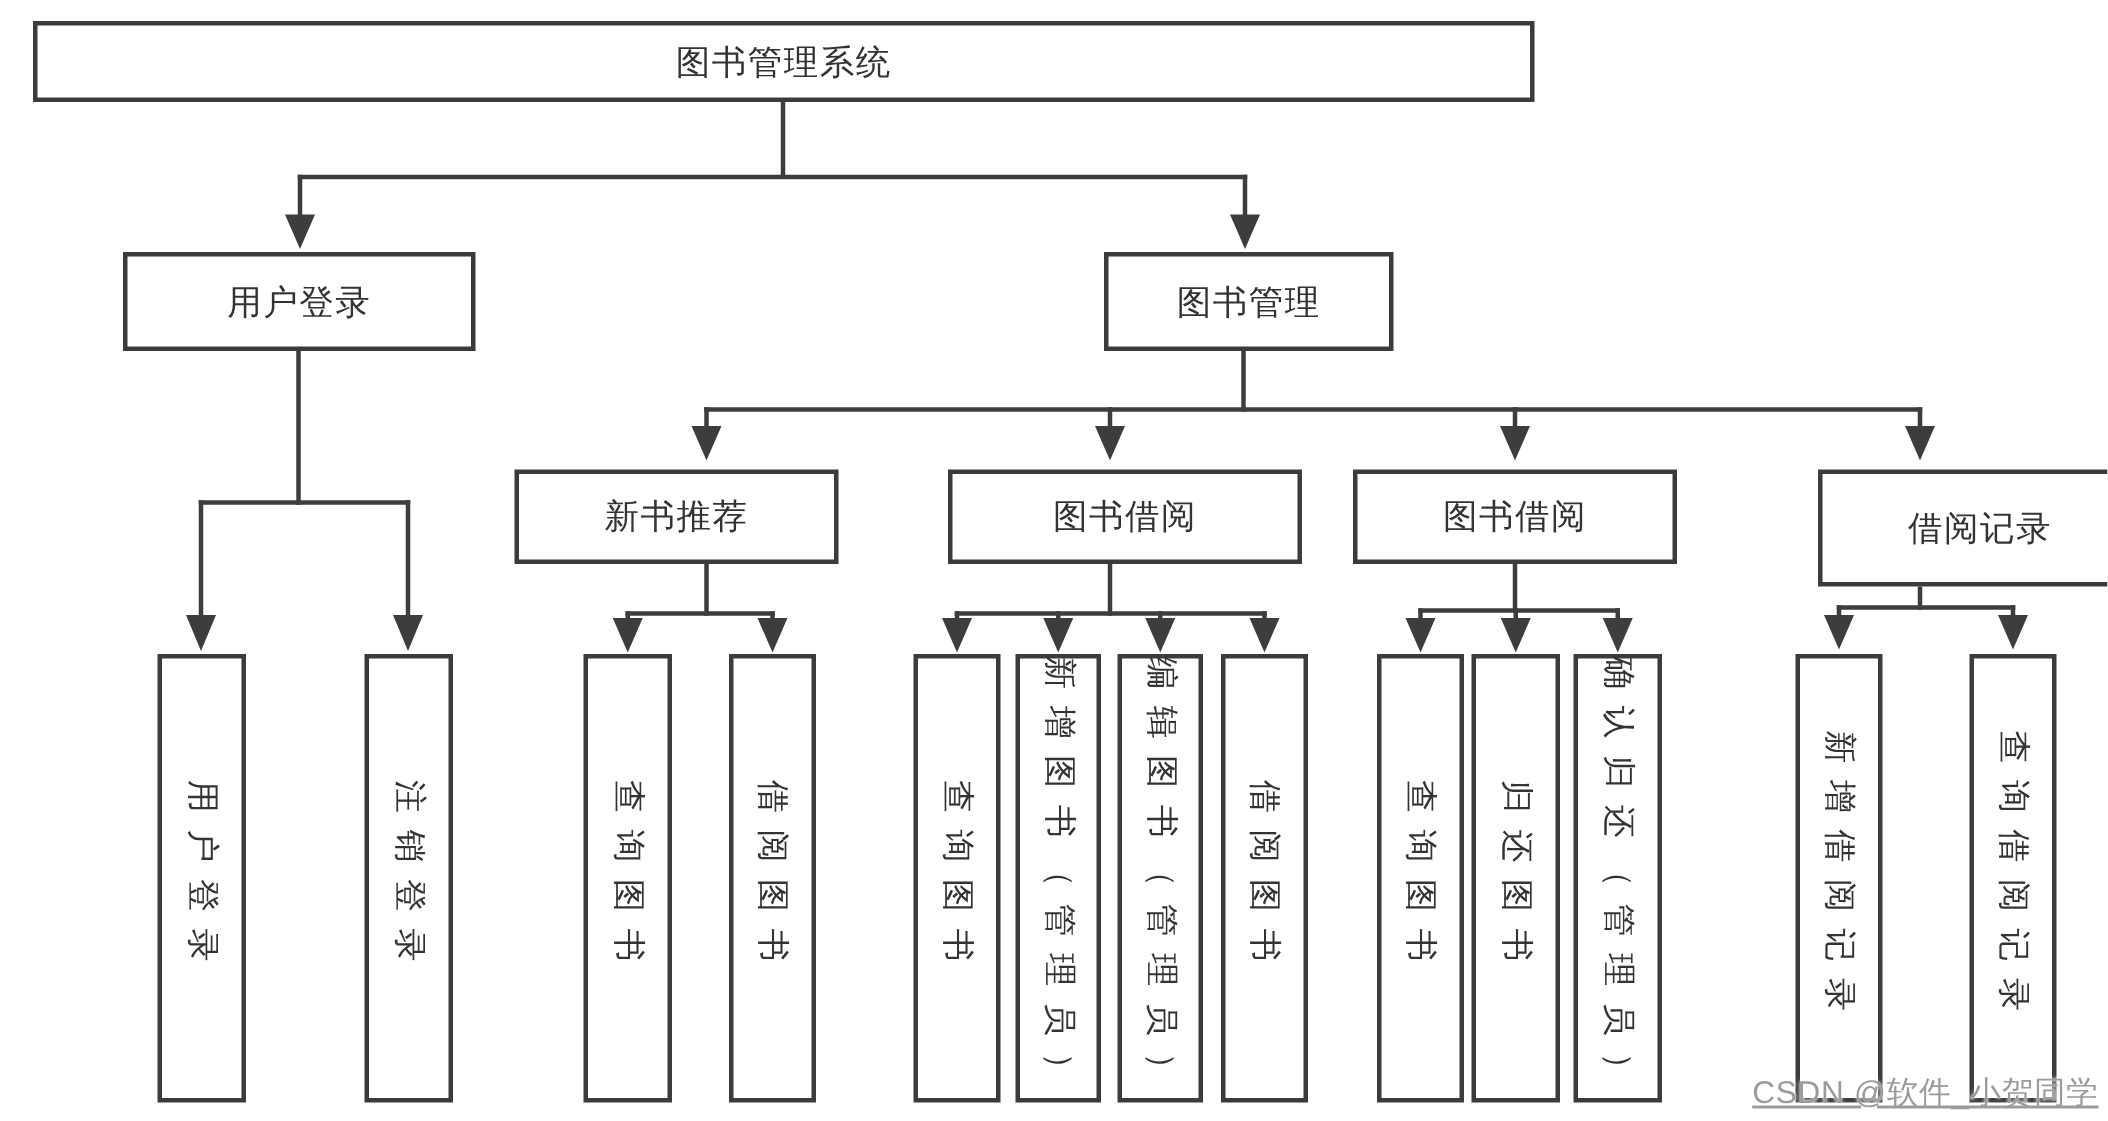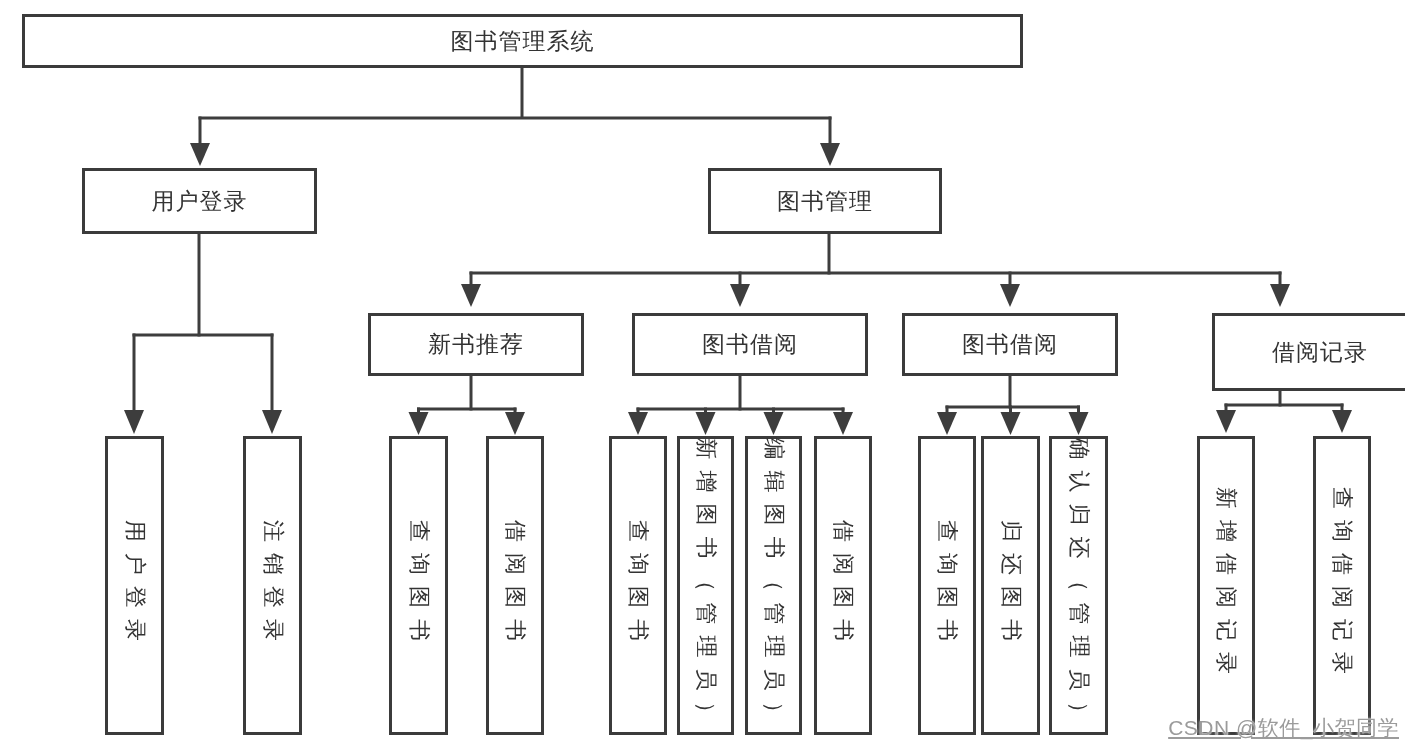--- a/index.html
+++ b/index.html
@@ -99,25 +99,25 @@
     </g>
   </svg>
 
   <div class="node h" style="left:22px;top:14px;width:1001px;height:54px">
     <span class="hlbl">图书管理系统</span>
   </div>
 
   <div class="node h" style="left:82px;top:168px;width:235px;height:66px">
     <span class="hlbl">用户登录</span>
   </div>
-  <div class="node h" style="left:708px;top:168px;width:234px;height:66px">
+  <div class="node h" style="left:736px;top:168px;width:193px;height:66px">
     <span class="hlbl">图书管理</span>
   </div>
 
-  <div class="node h" style="left:368px;top:313px;width:216px;height:63px">
+  <div class="node h" style="left:343px;top:313px;width:216px;height:63px">
     <span class="hlbl">新书推荐</span>
   </div>
   <div class="node h" style="left:632px;top:313px;width:236px;height:63px">
     <span class="hlbl">图书借阅</span>
   </div>
   <div class="node h" style="left:902px;top:313px;width:216px;height:63px">
     <span class="hlbl">图书借阅</span>
   </div>
   <div class="node h" style="left:1212px;top:313px;width:216px;height:78px">
     <span class="hlbl">借阅记录</span>

